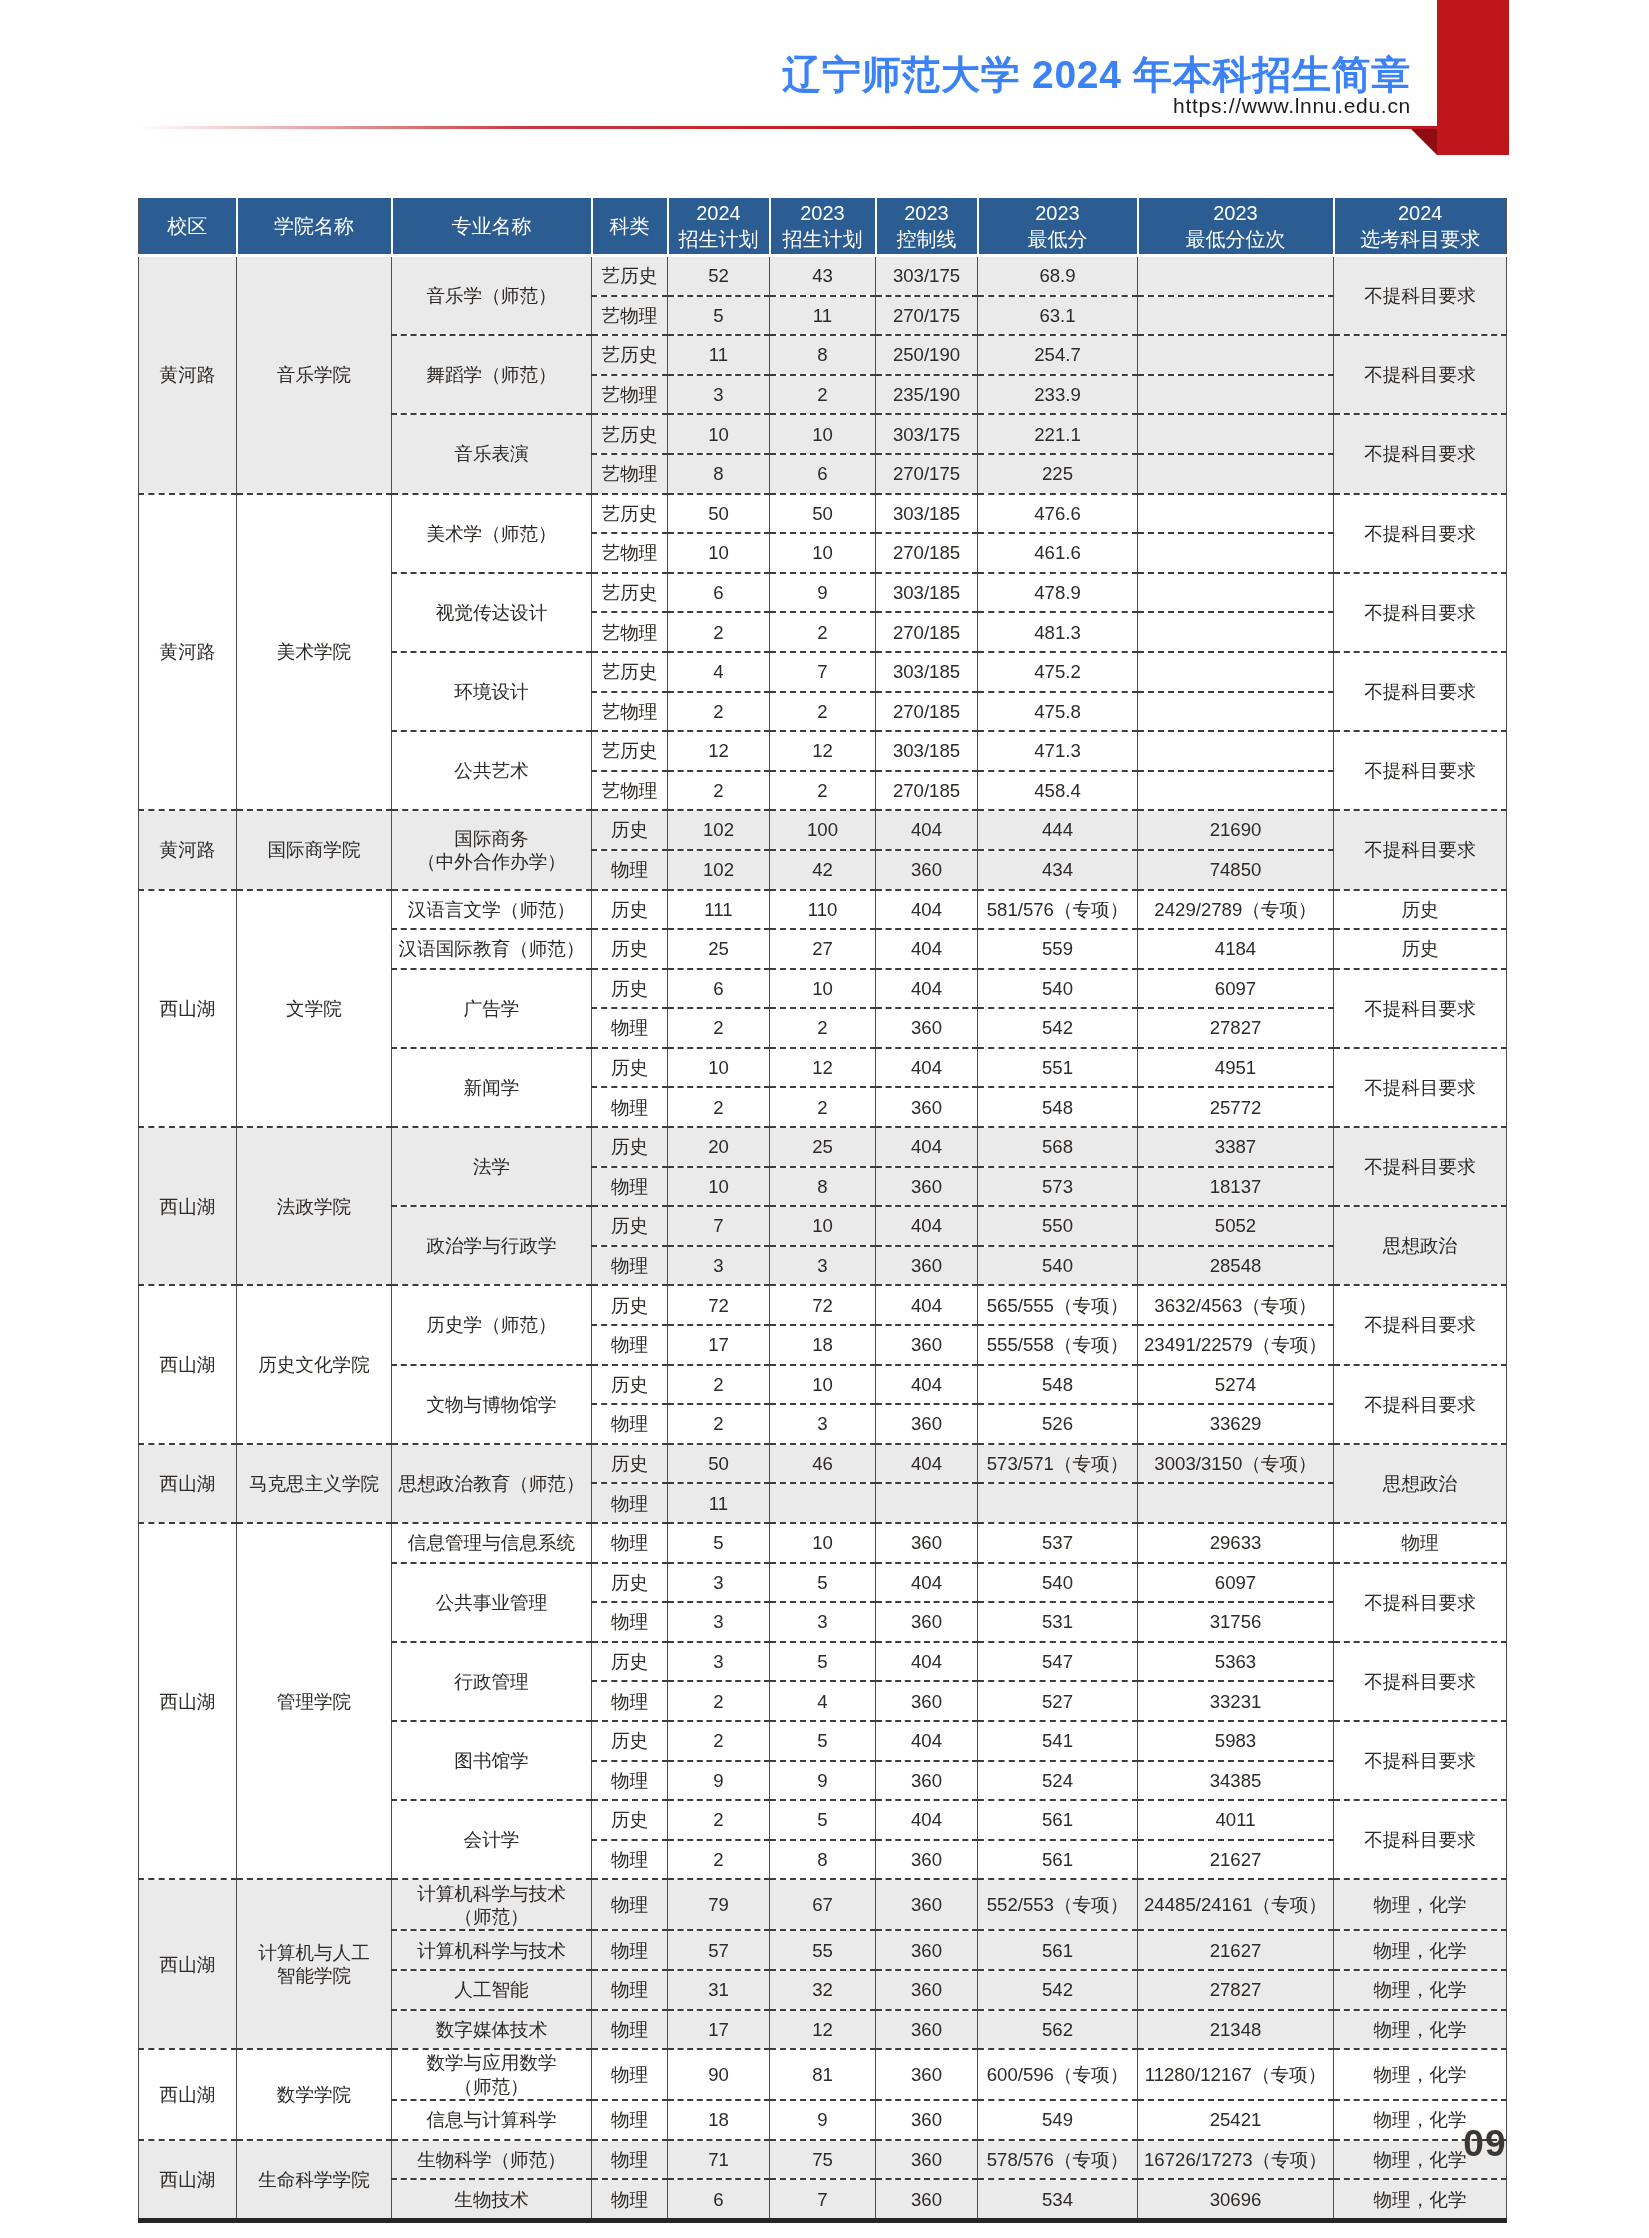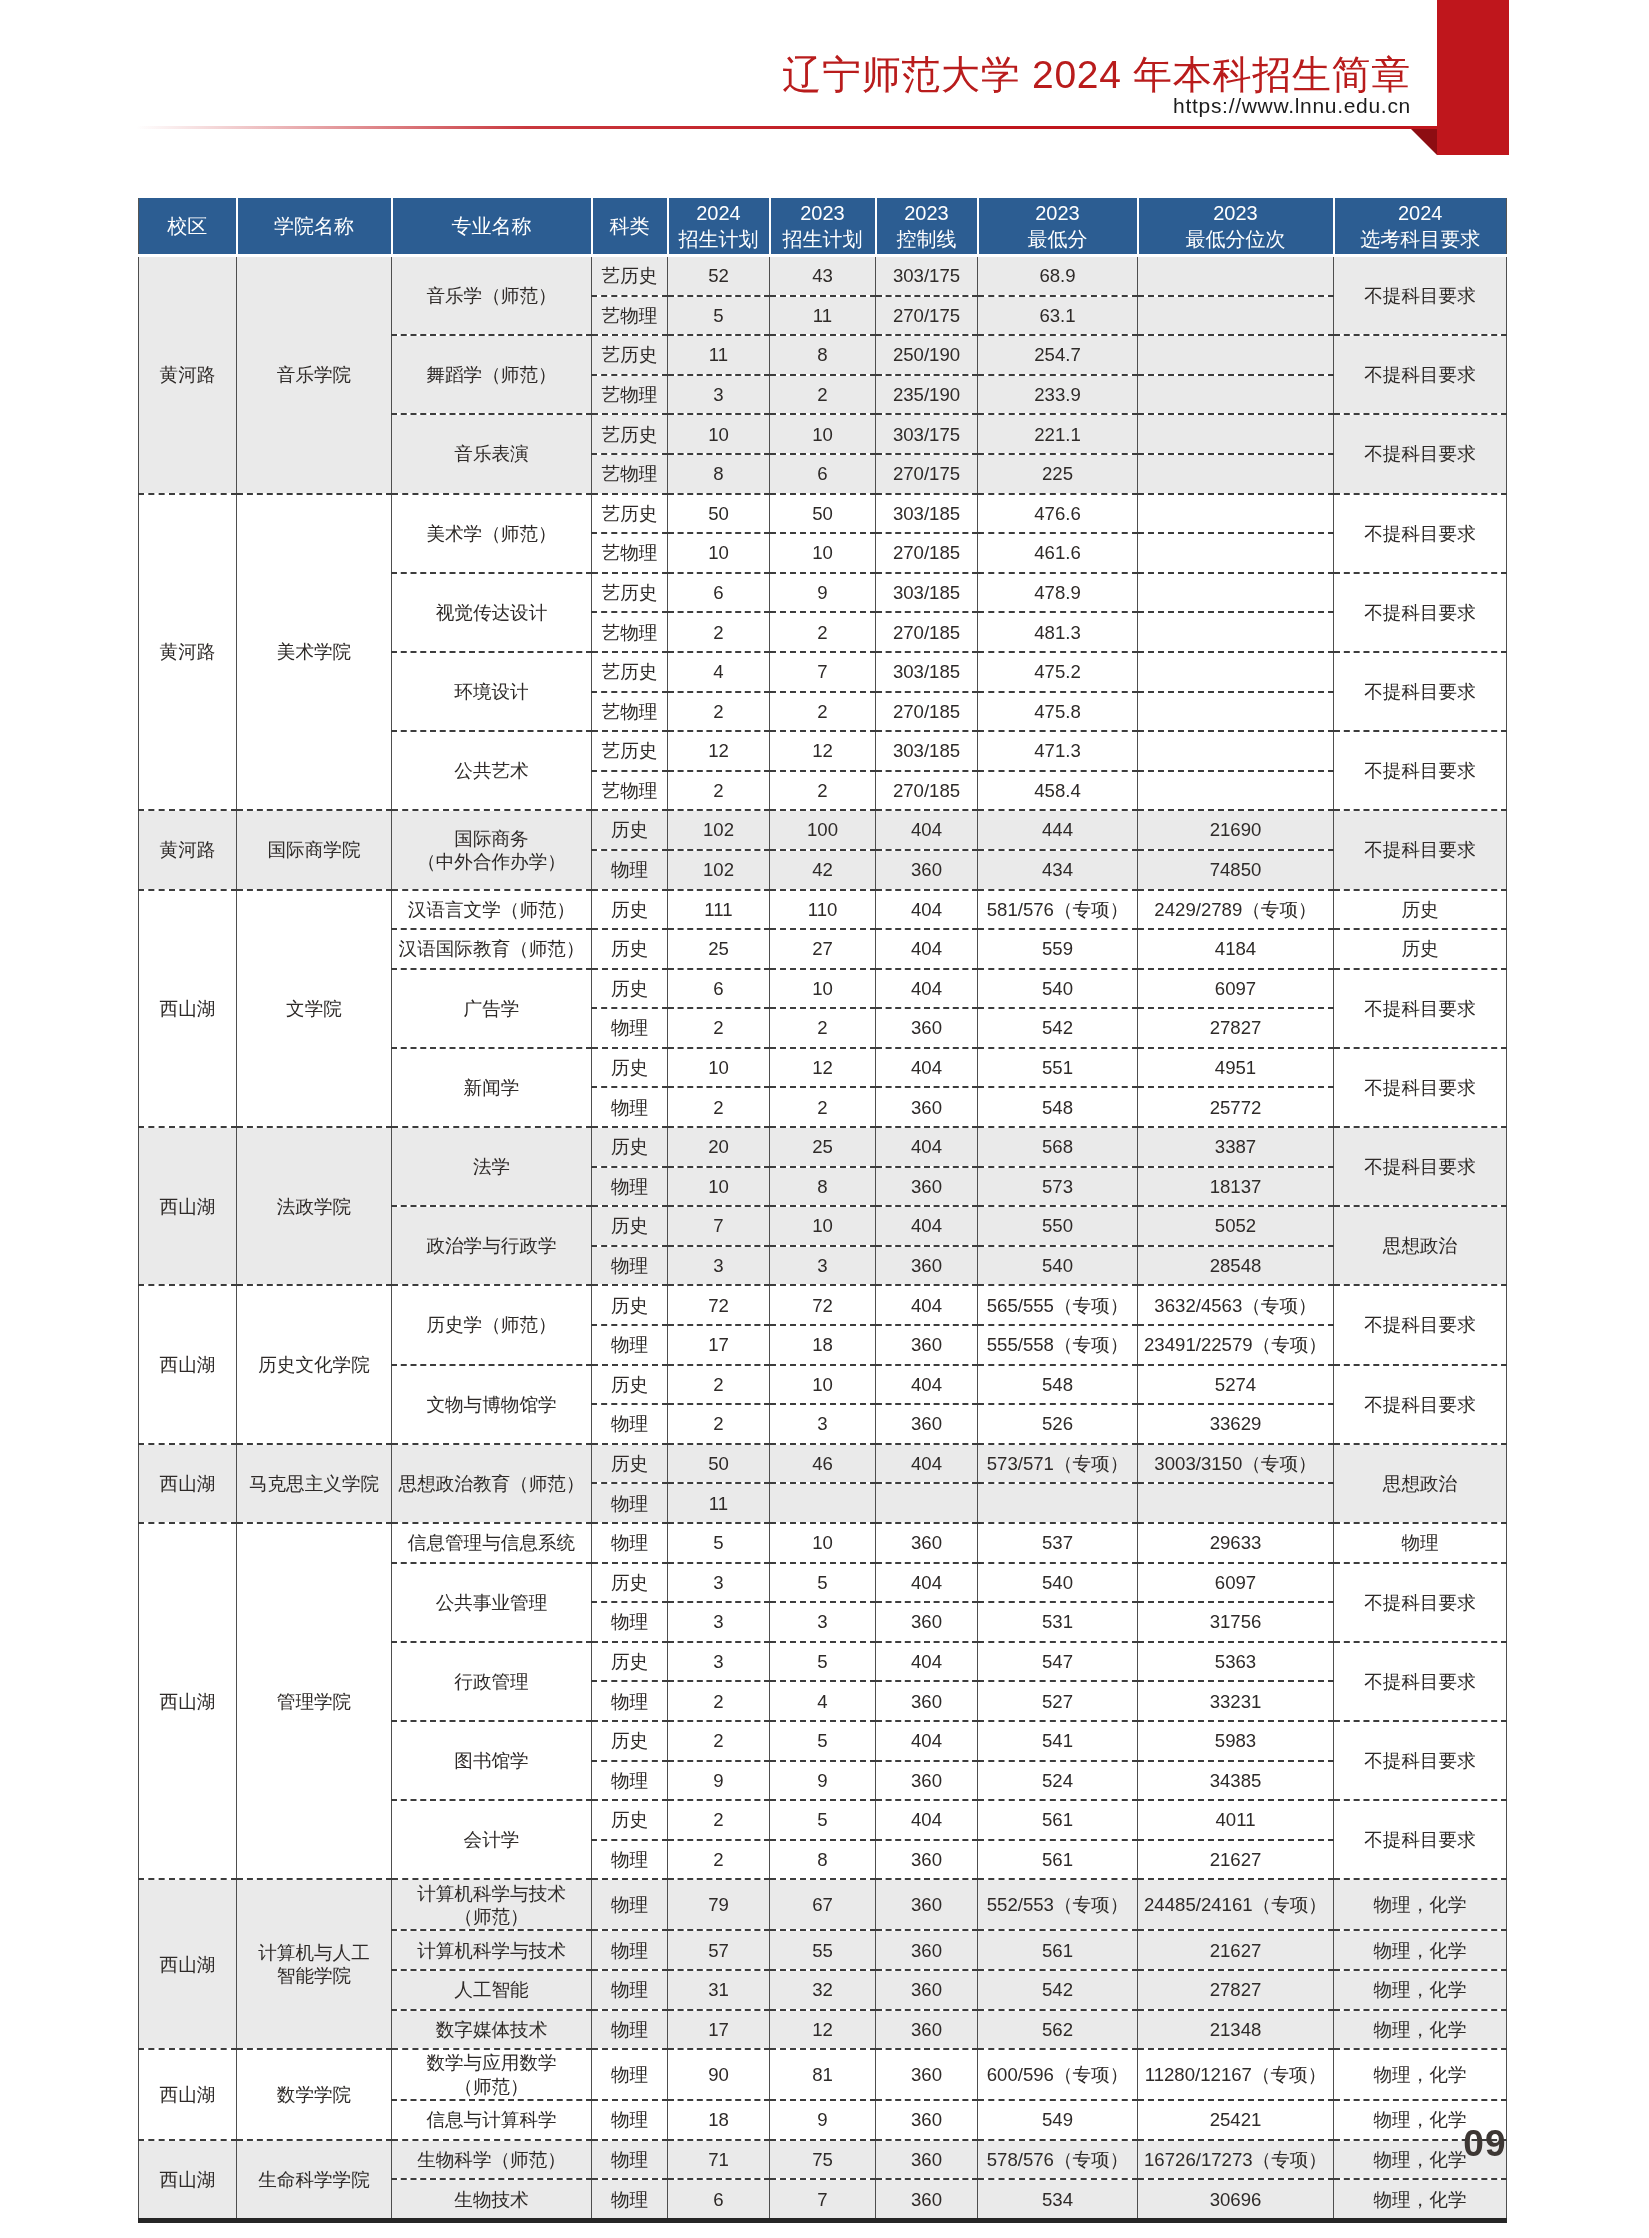--- a/index.html
+++ b/index.html
@@ -5,21 +5,21 @@
   html,body { margin:0; padding:0; }
   body {
     width:1649px; height:2239px; position:relative; background:#ffffff;
     font-family:"Liberation Sans", sans-serif;
     -webkit-font-smoothing:antialiased;
   }
 
   
   .masthead-title {
     position:absolute; top:48px; right:238px;
-    font-size:39px; font-weight:normal; color:#b91c1c; letter-spacing:0.7px;
+    font-size:39px; font-weight:bold; color:#3b82f6; letter-spacing:0.7px;
     white-space:nowrap;
   }
   .masthead-url {
     position:absolute; top:94px; right:238px;
     font-size:21px; font-weight:normal; color:#1c1c1c; letter-spacing:0.7px;
     white-space:nowrap;
   }
   .red-line {
     position:absolute; left:136px; top:126px; width:1301px; height:3.3px;
     background:linear-gradient(to right, rgba(192,22,29,0) 0%, rgba(192,22,29,.85) 30%, rgba(192,22,29,1) 60%);

